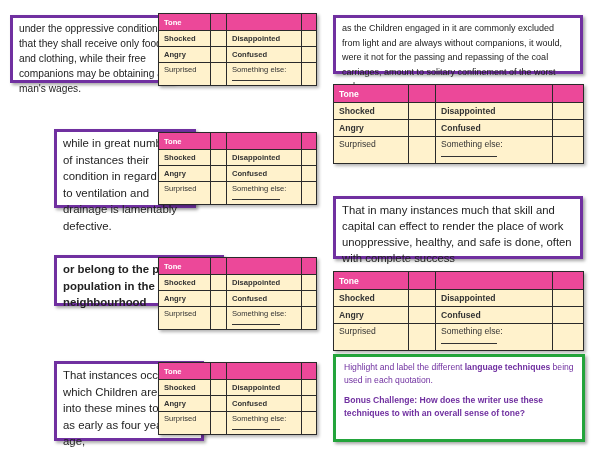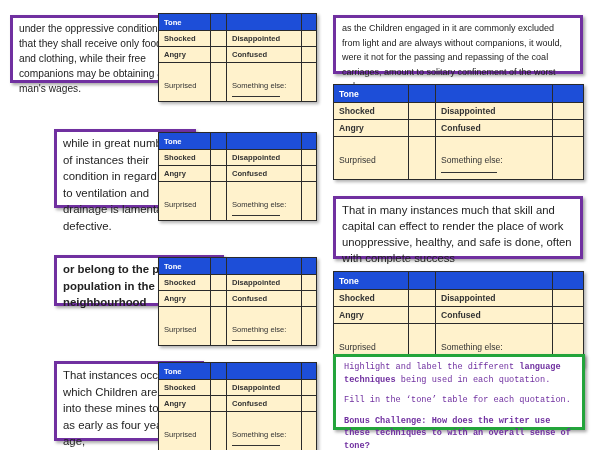--- a/index.html
+++ b/index.html
@@ -7,23 +7,23 @@
          font-family:"Liberation Sans", sans-serif; }
   .quote { position:absolute; box-sizing:border-box; background:#fff; border:3px solid #7030a0;
            box-shadow:2px 2px 3px rgba(0,0,0,0.35); color:#222; padding:3px 6px; }
   .quote.sm { font-size:10.2px; line-height:15px; }
   .quote.md { font-size:11.4px; line-height:16.5px;margin-left:44px; }
   .quote.xs { font-size:9px; line-height:14.5px; padding:3px 6px; }
   .quote.rt { font-size:11.3px; line-height:16px; padding:3px 6px; }
   table.tone { position:absolute; border-collapse:collapse; table-layout:fixed;
                box-shadow:2px 2px 3px rgba(0,0,0,0.3); font-size:7.6px; color:#333; }
   table.tone td { border:1px solid #2a2a2a; background:#fff2cc; padding:0 5px; vertical-align:top; overflow:hidden; white-space:nowrap; }
-  table.tone tr.hd td { background:#1d4ed8; color:#fff; font-weight:bold; height:16px; vertical-align:middle; }
+  table.tone tr.hd td { background:#ec4899; color:#fff; font-weight:bold; height:16px; vertical-align:middle; }
   table.tone tr.r td { height:15px; vertical-align:middle;font-weight:bold; }
-  table.tone tr.r3 td { height:20px; padding-top:18px;margin-top:16px; }
+  table.tone tr.r3 td { height:20px; padding-top:2px;margin-top:16px; }
   table.tone .blank { display:block; width:48px; border-bottom:1px solid #333; margin-top:6px; }
   table.tone.big { font-size:8.6px; }
   table.tone.big tr.hd td { height:17px; }
   table.tone.big tr.r td { height:16px; }
   table.tone.big tr.r3 td { height:24px; }
   table.tone.big .blank { width:56px; margin-top:7px; }
   .instr { position:absolute; box-sizing:border-box; background:#fff; border:3px solid #23a43b;
            box-shadow:2px 2px 3px rgba(0,0,0,0.35); color:#7030a0; font-size:8.6px; line-height:12.5px;
            padding:4px 8px; }
   .instr p { margin:0 0 8px 0; }
@@ -256,17 +256,16 @@
       </tr>
   <tr class="r3">
         <td>Surprised</td>
         <td></td>
         <td><span>Something else:</span><span class="blank"></span></td>
         <td></td>
       </tr>
 </tbody>
   </table>
 
-<div class="instr" style="left:333px;top:354px;width:252px;height:76px;font-family:Liberation Mono, monospace;">
+<div class="instr" style="left:333px;top:354px;width:252px;height:88px;">
   <p><span>Highlight and label the different </span><b>language techniques</b><span> being used in each quotation.</span></p>
-  <p>Fill in the ‘tone’ table for each quotation.</p>
   <p style="font-weight:bold;">Bonus Challenge: How does the writer use these techniques to with an overall sense of tone?</p>
 </div>
 
 </body></html>

